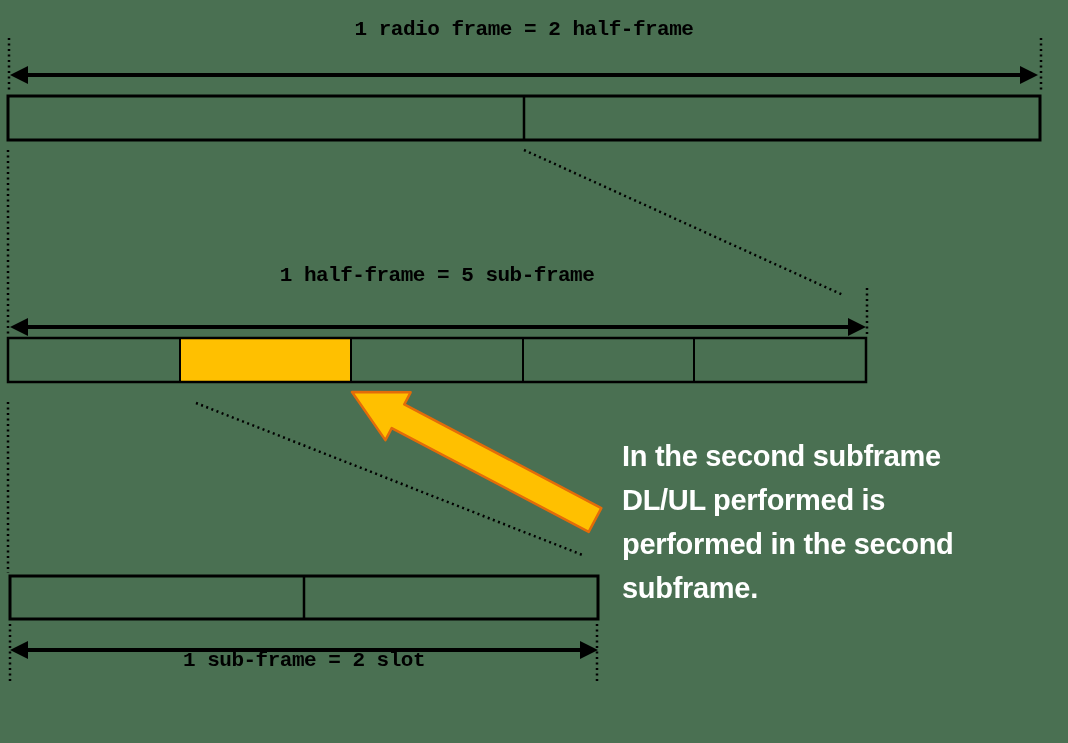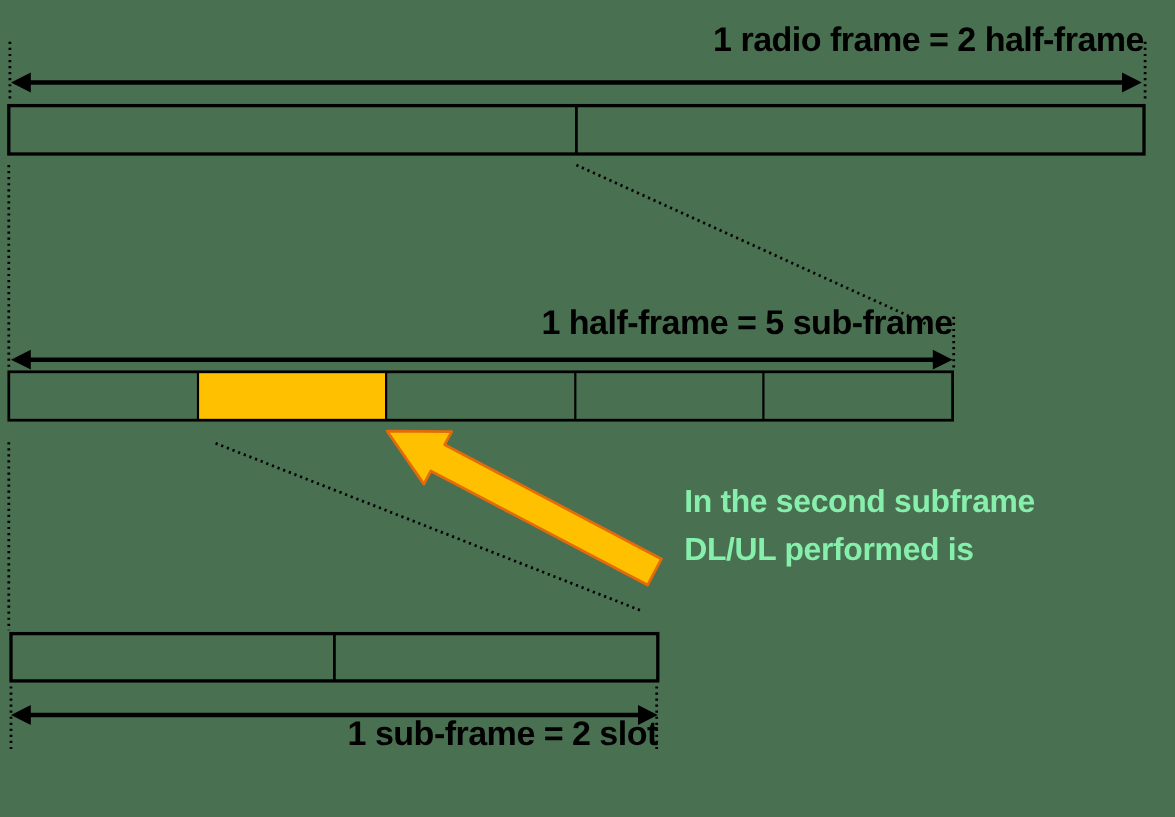--- a/index.html
+++ b/index.html
@@ -15,36 +15,37 @@
     background: #4A7052;
     overflow: hidden;
   }
   .canvas svg {
     position: absolute;
     left: 0;
     top: 0;
   }
   .diagram-title {
     position: absolute;
-    text-align: right;
+    text-align: center;
     font-weight: bold;
-    font-size: 31px;
+    font-size: 21px;
     letter-spacing: -0.5px;
     color: #000000;
     white-space: nowrap;
+    font-family: Liberation Mono, monospace;
   }
   .title-radio-frame { left: 8px;  top: 18px;  width: 1032px; }
-  .title-half-frame  { left: 8px;  top: 264px; width: 858px; margin-top: 12px; }
+  .title-half-frame  { left: 8px;  top: 264px; width: 858px; }
   .title-sub-frame   { left: 10px; top: 649px; width: 588px; }
   .annotation {
     position: absolute;
     left: 622px;
     top: 434px;
     width: 420px;
-    color: #86efac;
+    color: #ffffff;
     font-weight: bold;
     font-size: 29px;
     line-height: 44px;
     letter-spacing: -0.3px;
     white-space: nowrap;
   }
 </style>
 </head>
 <body>
 
@@ -105,15 +106,17 @@
 
   <div class="diagram-title title-radio-frame">1 radio frame = 2 half-frame</div>
 
   <div class="diagram-title title-half-frame">1 half-frame = 5 sub-frame</div>
 
   <div class="diagram-title title-sub-frame">1 sub-frame = 2 slot</div>
 
   <div class="annotation">
     <div>In the second subframe</div>
     <div>DL/UL performed is</div>
+    <div>performed in the second</div>
+    <div>subframe.</div>
   </div>
 
 </div>
 
 </body></html>

